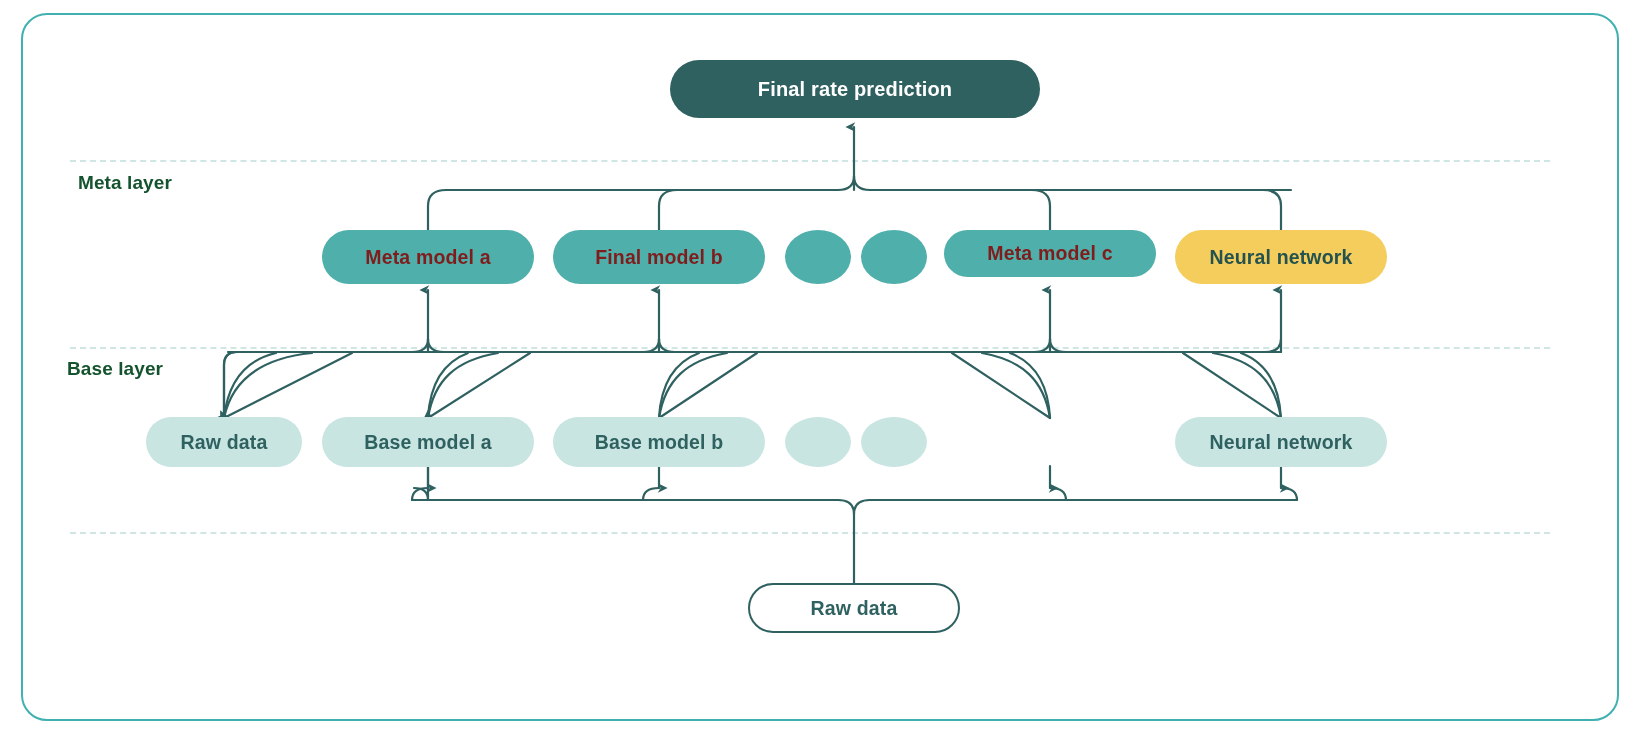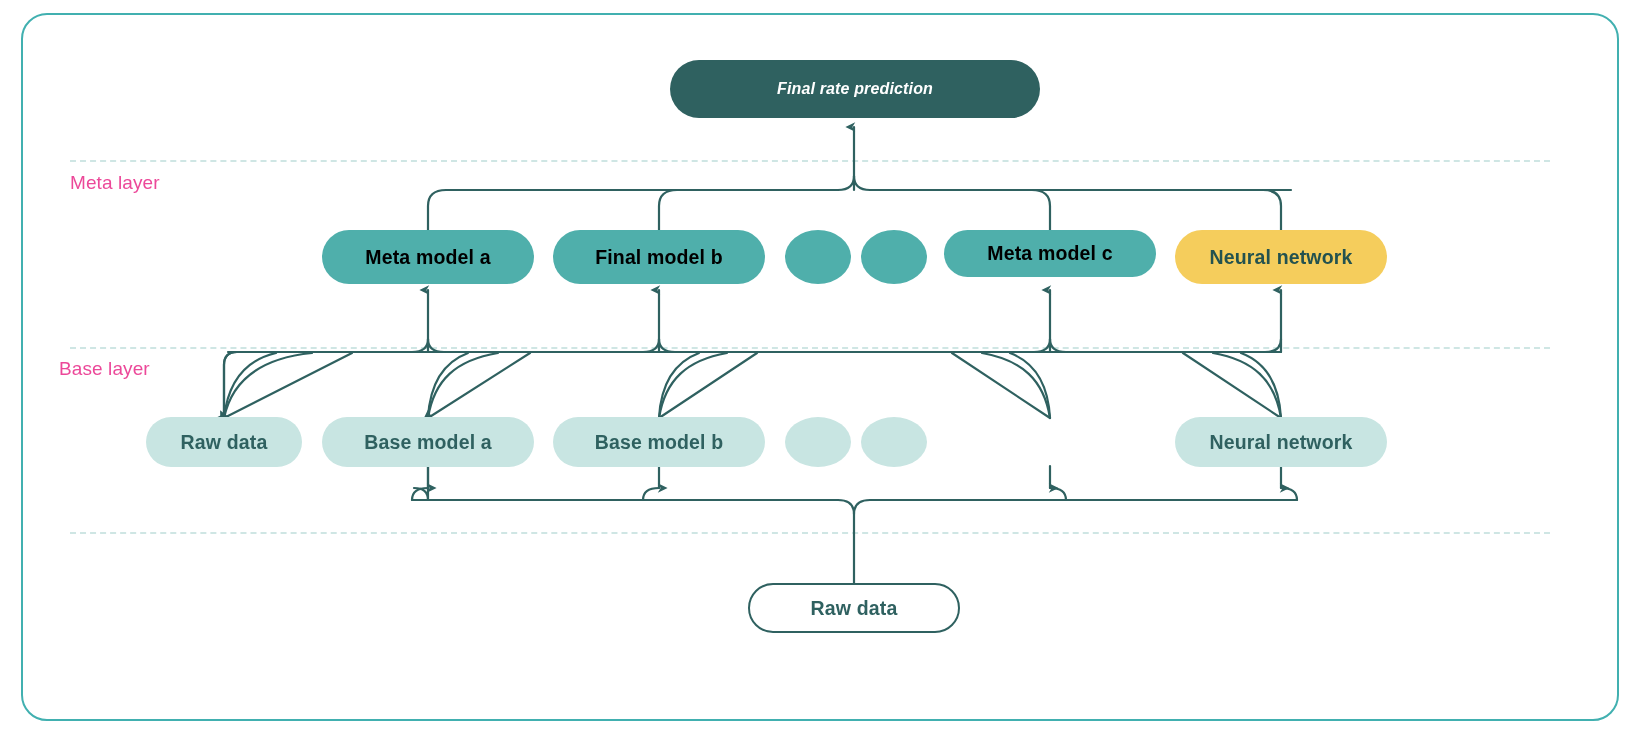--- a/index.html
+++ b/index.html
@@ -19,50 +19,50 @@
     border-radius:26px;
     box-sizing:border-box;
     background:#ffffff;
   }
 
   #wires{position:absolute;left:0;top:0;width:1644px;height:740px;pointer-events:none;}
 
   .layer-label{
     position:absolute;
     font-size:19px;
-    font-weight:400;
-    color:#ec4899;
+    font-weight:700;
+    color:#14532d;
     letter-spacing:0.1px;
     white-space:nowrap;
+    margin-left:8px;
   }
 
   .node{
     position:absolute;
     display:flex;
     align-items:center;
     justify-content:center;
     box-sizing:border-box;
     white-space:nowrap;
     font-size:19.5px;
     font-weight:600;
     letter-spacing:0.15px;
   }
 
   .pill-final{
     background:#2F6160;
     color:#ffffff;
     border-radius:30px;
-    font-size:16px;
+    font-size:20px;
     font-weight:700;
-    font-style:italic;
   }
 
   .pill-meta{
     background:#4FAFAB;
-    color:#000000;
+    color:#7f1d1d;
     border-radius:28px;
   }
   .pill-meta-accent{
     background:#F5CD5C;
     color:#23524F;
     border-radius:28px;
   }
   .dot-meta{
     background:#4FAFAB;
     border-radius:50%;

